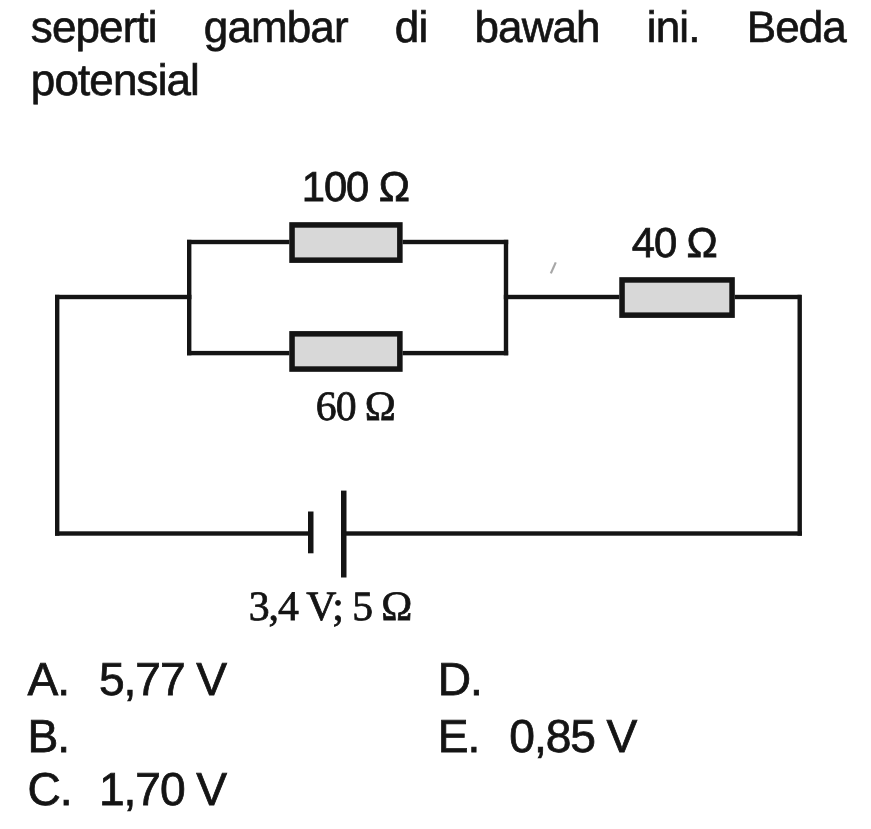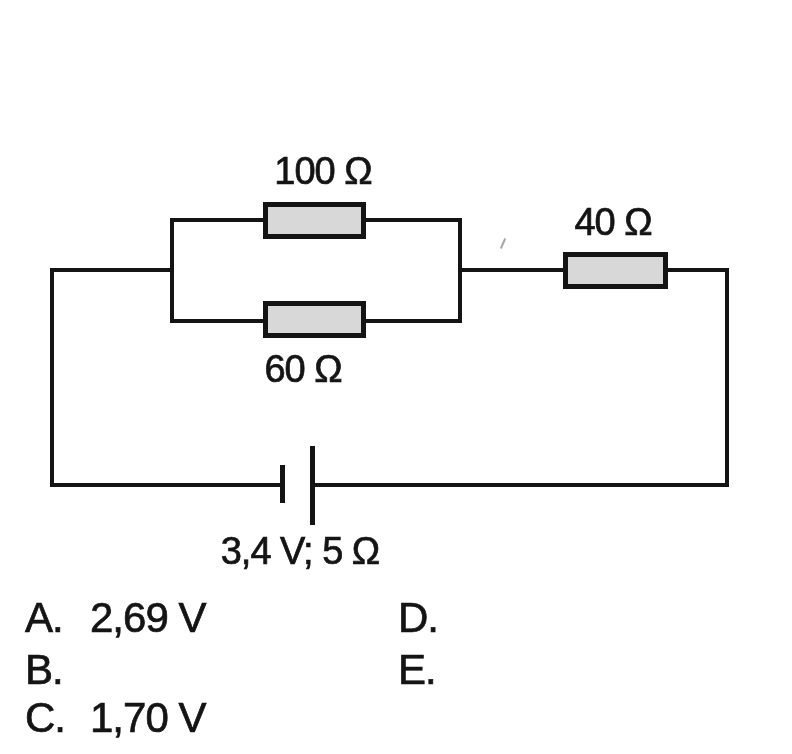--- a/index.html
+++ b/index.html
@@ -60,20 +60,21 @@
     -webkit-text-stroke: 0.7px currentColor;
   }
   .opt .letter { display: inline-block; width: 65px; }
 </style>
 </head>
 <body>
 
 <div id="canvas">
 
   <div class="question">
+    <div class="qline just">seperti gambar di bawah ini. Beda potensial</div>
   </div>
 
   <div>
 
     <div class="wire" style="left:50px;  top:268px; width:124px; height:4px;"></div>
     <div class="wire" style="left:50px;  top:268px; width:4px;  height:219px;"></div>
     <div class="wire" style="left:50px;  top:483px; width:233px; height:4px;"></div>
     <div class="wire" style="left:312px; top:483px; width:417px; height:4px;"></div>
     <div class="wire" style="left:725px; top:268px; width:4px;  height:219px;"></div>
     <div class="wire" style="left:458px; top:268px; width:270px; height:4px;"></div>
@@ -87,39 +88,40 @@
     <div class="resistor" style="left:263px; top:301px; width:103px; height:37px;"></div>
     <div class="resistor" style="left:563px; top:252px; width:105px; height:37px;"></div>
 
     <div>
       <div class="plate" style="left:280px; top:465px; width:5px; height:38px;"></div>
       <div class="plate" style="left:310px; top:446px; width:5px; height:79px;"></div>
     </div>
 
     <div class="clabel" style="left:248px; top:150px; width:150px;">100 Ω</div>
     <div class="clabel" style="left:538px; top:201px; width:150px;">40 Ω</div>
-    <div class="clabel" style="left:228px; top:348px; width:150px;">60 Ω</div>
-    <div class="clabel" style="left:190px; top:530px; width:220px;">3,4 V; 5 Ω</div>
+    <div class="clabel" style="left:248px; top:348px; width:150px;font-family:Liberation Serif, serif;">60 Ω</div>
+    <div class="clabel" style="left:190px; top:530px; width:220px;font-family:Liberation Serif, serif;">3,4 V; 5 Ω</div>
 
     <div class="artifact"></div>
   </div>
 
   <div>
     <div class="opt" style="left:25px; top:597px;">
       <span class="letter">A.</span>
-      <span class="value">2,69 V</span>
+      <span class="value">5,77 V</span>
     </div>
     <div class="opt" style="left:25px; top:649px;">
       <span class="letter">B.</span>
     </div>
     <div class="opt" style="left:25px; top:697px;">
       <span class="letter">C.</span>
       <span class="value">1,70 V</span>
     </div>
     <div class="opt" style="left:398px; top:597px;">
       <span class="letter">D.</span>
     </div>
     <div class="opt" style="left:398px; top:649px;">
       <span class="letter">E.</span>
+      <span class="value">0,85 V</span>
     </div>
   </div>
 
 </div>
 
 </body></html>

